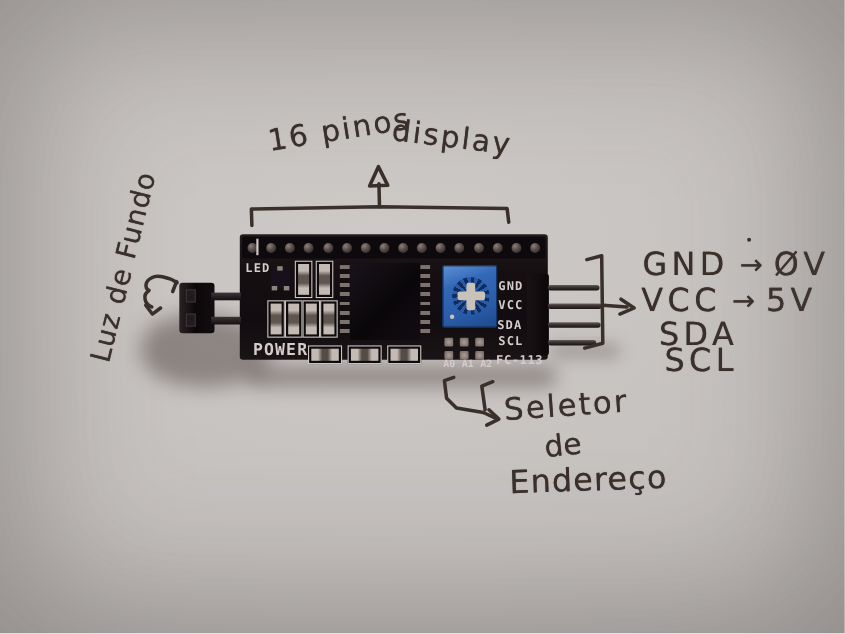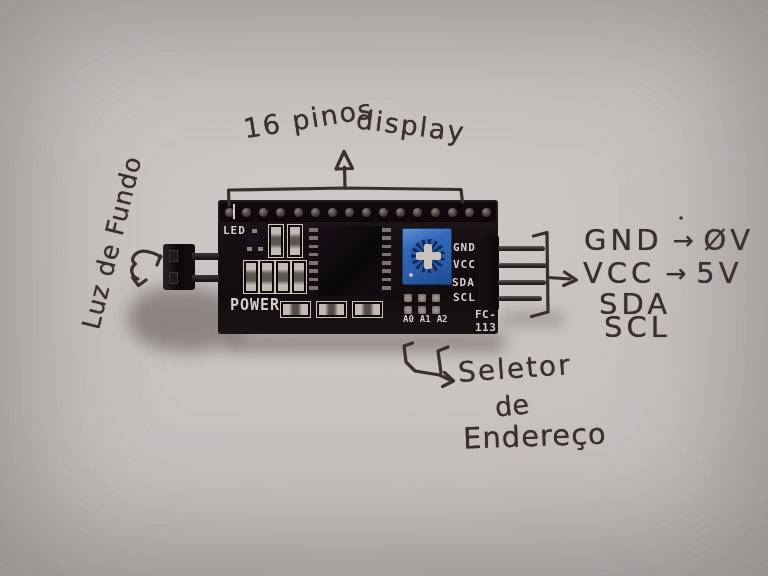--- a/index.html
+++ b/index.html
@@ -30,34 +30,34 @@
   .hw-r3 { left:604px; top:310px; }
   .hw-b1 { left:458px; top:352px; font-size:28px; letter-spacing:2px; transform:rotate(-4deg); }
   .hw-b2 { left:495px; top:390px; font-size:27px; transform:rotate(-6deg); }
   .hw-b3 { left:463px; top:419px; font-size:29px; letter-spacing:1px; transform:rotate(-2deg); }
 
   .strokes { position:absolute; inset:0; z-index:5; pointer-events:none; }
   .strokes path { fill:none; stroke:#3a302b; stroke-width:3.2; stroke-linecap:round; stroke-linejoin:round; }
   .strokes .dot { fill:#3a302b; stroke:none; }
 
   
-  .board { position:absolute; left:218px; top:200px; width:280px; height:134px; z-index:3; border-radius:3px;
+  .board { position:absolute; left:218px; top:213px; width:280px; height:114px; z-index:3; border-radius:3px;
     background: linear-gradient(180deg, #231c1f 0%, #150f12 30%, #110c0f 70%, #1a1416 100%); }
   .board > * { position:absolute; }
 
   .hdr { left:2px; top:2px; width:276px; height:20px; background:#0e090c; border-radius:2px;
     display:flex; align-items:center; justify-content:space-between; padding:0 5px; }
   .pad { width:9px; height:9px; border-radius:50%; flex:0 0 auto;
     background: radial-gradient(circle at 35% 30%, #8d8078 0%, #544a48 45%, #241d1f 100%); }
   .silk-tick { left:15px; top:4px; width:2px; height:15px; background:#cfc8c5; }
 
   .silk { color:#d3ccc9; font-family:"DejaVu Sans Mono", monospace; font-weight:bold; }
   .led-label { left:5px; top:24px; font-size:11px; letter-spacing:1px; }
   .power-label { left:12px; top:96px; font-size:15px; letter-spacing:1px; }
-  .model-label { left:233px; top:108px; font-size:11px; letter-spacing:0.5px;margin-left:24px; }
+  .model-label { left:233px; top:108px; font-size:11px; letter-spacing:0.5px; }
 
   .jumper-cap { left:-55px; top:44px; width:32px; height:46px; border-radius:3px;
     background: linear-gradient(90deg, #2b2427 0%, #0c080a 45%, #120d10 100%); }
   .jslot { width:9px; height:12px; background:#221b1e; border:1px solid #3b3336; }
   .jslot-1 { left:-49px; top:50px; } .jslot-2 { left:-49px; top:72px; }
   .jumper-pin { height:7px; background: linear-gradient(180deg,#3d3537,#150f11); }
   .jpin-1 { left:-26px; top:53px; width:27px; } .jpin-2 { left:-26px; top:75px; width:27px; }
 
   .transistor { left:28px; top:31px; width:18px; height:18px; background:#16111a; border-radius:2px; }
   .tpad { position:absolute; width:5px; height:4px; background:#8d847e; }

